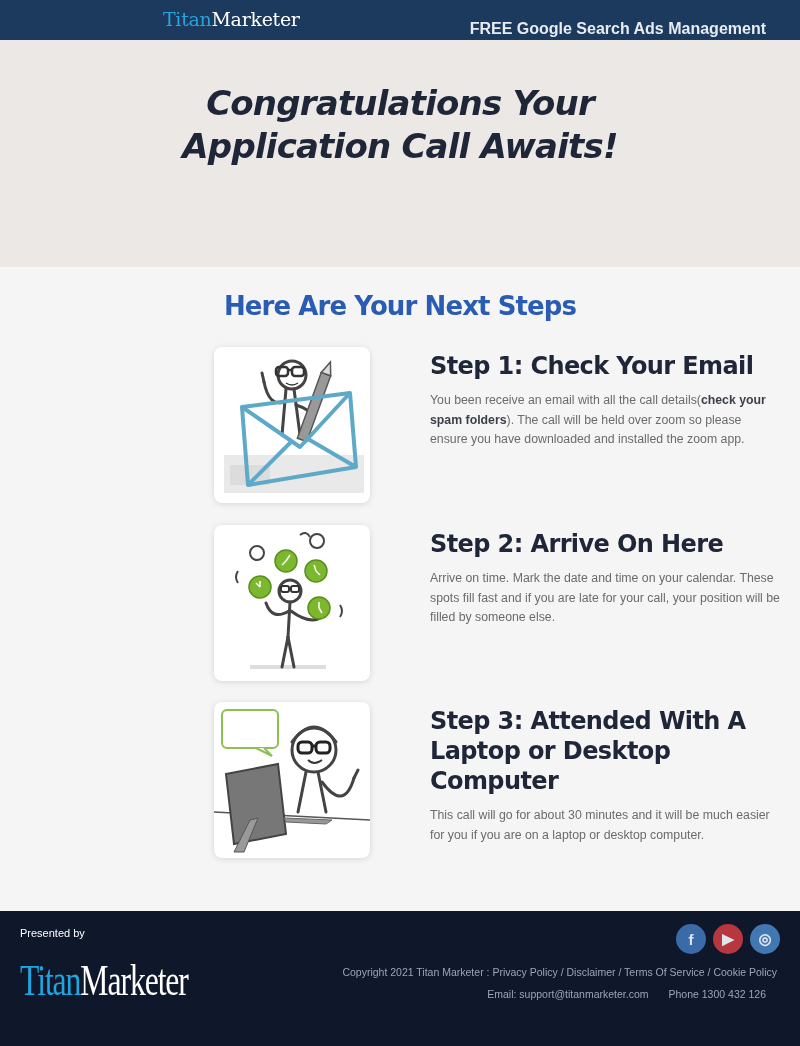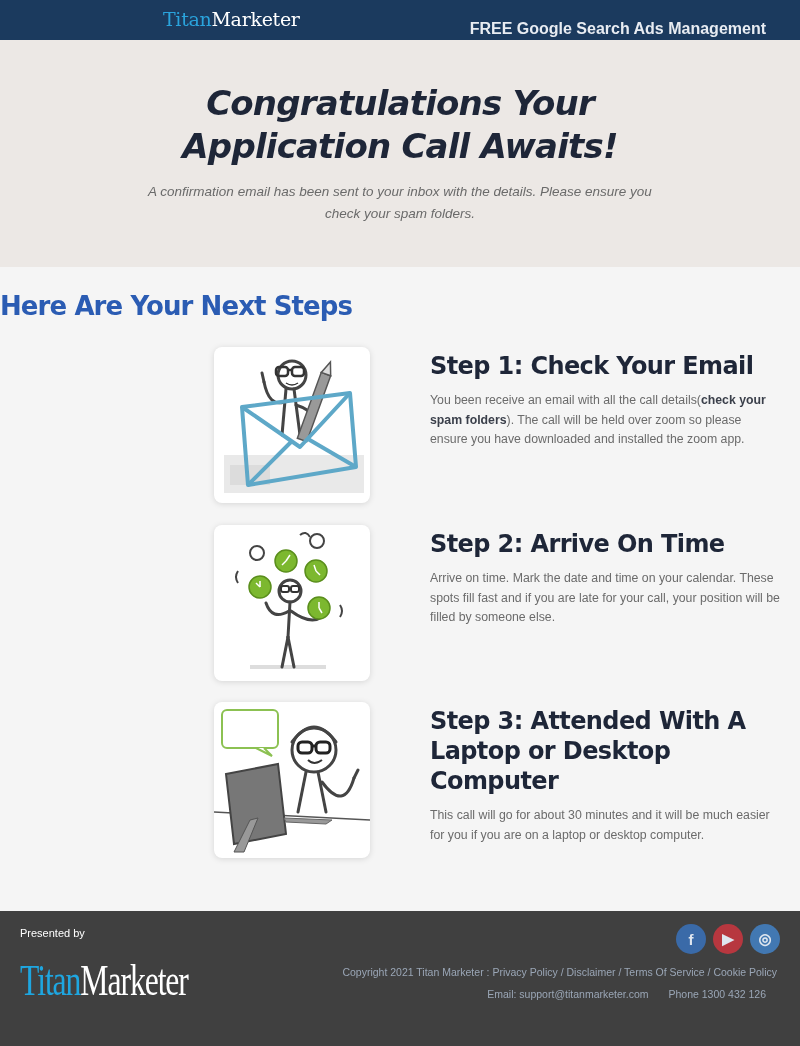--- a/index.html
+++ b/index.html
@@ -10,31 +10,31 @@
     .topbar .logo { position: absolute; left: 163px; top: 8px; font-family: "DejaVu Serif", serif; font-size: 19px; letter-spacing: -0.3px; }
     .topbar .logo .t1 { color: #2aa3dc; }
     .topbar .logo .t2 { color: #ffffff; }
     .topbar .tagline { position: absolute; right: 34px; top: 20px; color: #e8ecf2; font-weight: bold; font-size: 16px; }
 
     .hero { height: 227px; background: #ece8e5; text-align: center; padding-top: 42px; font-style: italic; }
     .hero h1 { font-family: "DejaVu Sans", sans-serif; font-weight: bold; font-size: 34px; line-height: 43px; color: #1e2638; letter-spacing: -0.8px; }
     .hero p { margin: 13px auto 0; width: 540px; font-size: 13.5px; line-height: 22px; color: #6a6a6a; }
 
     .steps-section { height: 644px; background: #f5f5f5; position: relative; }
-    .steps-section h2 { position: absolute; left: 0; right: 0; top: 24px; text-align: left; font-family: "DejaVu Sans", sans-serif; font-weight: bold; font-size: 26px; color: #2b5cb3; letter-spacing: -0.9px; }
+    .steps-section h2 { position: absolute; left: 0; right: 0; top: 24px; text-align: center; font-family: "DejaVu Sans", sans-serif; font-weight: bold; font-size: 26px; color: #2b5cb3; letter-spacing: -0.9px; }
 
     .step { position: absolute; left: 214px; width: 570px; }
     .step .card { position: absolute; left: 0; top: 0; width: 156px; height: 156px; background: #fff; border-radius: 8px; box-shadow: 0 1px 6px rgba(0,0,0,0.13); overflow: hidden; }
     .step .card svg { width: 156px; height: 156px; display: block; }
     .step .text { position: absolute; left: 216px; top: 4px; width: 350px; }
     .step h3 { font-family: "DejaVu Sans", sans-serif; font-weight: bold; font-size: 24px; line-height: 30px; color: #1e2638; letter-spacing: -0.6px; }
     .step p { margin-top: 10px; font-size: 12.3px; line-height: 19.5px; color: #6b6b6b; }
     .step p b { color: #3a3f4a; }
 
-    .footer { position: absolute; left: 0; top: 911px; width: 800px; height: 135px; background: #404040; }
+    .footer { position: absolute; left: 0; top: 911px; width: 800px; height: 135px; background: #0f172a; }
     .footer .presented { position: absolute; left: 20px; top: 16px; color: #ffffff; font-size: 11px; }
     .footer .flogo { position: absolute; left: 20px; top: 40px; font-family: "Liberation Serif", serif; font-size: 44px; transform: scaleX(0.72); transform-origin: left top; letter-spacing: -1.5px; line-height: 60px; }
     .footer .flogo .t1 { color: #1ea6e0; }
     .footer .flogo .t2 { color: #ffffff; }
     .socials { position: absolute; right: 20px; top: 13px; display: flex; gap: 7px; }
     .social { width: 30px; height: 30px; border-radius: 50%; display: flex; align-items: center; justify-content: center; color: #dfe6ef; font-weight: bold; font-size: 15px; }
     .social.fb { background: #3a6aa8; }
     .social.yt { background: #b7373f; }
     .social.ig { background: #4278b2; }
     .footer .links { position: absolute; right: 23px; top: 55px; font-size: 10.5px; color: #9aa6b6; white-space: nowrap; }
@@ -50,21 +50,20 @@
     <span class="t1">Titan</span><span class="t2">Marketer</span>
   </div>
   <div class="tagline">FREE Google Search Ads Management</div>
 </div>
 
 <div class="hero">
   <h1>
     <span>Congratulations Your</span><br>
     <span>Application Call Awaits!</span>
   </h1>
-  <p>A confirmation email has been sent to your inbox with the details. Please ensure you check your spam folders.</p>
 </div>
 
 <div class="steps-section">
   <h2>Here Are Your Next Steps</h2>
 
   <div class="step" style="top:80px;">
     <div class="card">
       <svg viewBox="0 0 156 156">
         <rect x="10" y="108" width="140" height="38" fill="#e9e9e9"></rect>
         <rect x="16" y="118" width="40" height="20" fill="#dcdcdc"></rect>
@@ -135,21 +134,21 @@
         <g stroke="#444" stroke-width="2" fill="#fff">
           <circle cx="43" cy="28" r="7"></circle>
           <circle cx="103" cy="16" r="7"></circle>
         </g>
         <path d="M86 10 Q92 5 96 12" stroke="#444" stroke-width="2" fill="none"></path>
         <path d="M24 46 Q20 52 24 58" stroke="#444" stroke-width="2" fill="none"></path>
         <path d="M126 80 Q130 86 126 92" stroke="#444" stroke-width="2" fill="none"></path>
       </svg>
     </div>
     <div class="text">
-      <h3>Step 2: Arrive On Time</h3>
+      <h3>Step 2: Arrive On Here</h3>
       <p>Arrive on time. Mark the date and time on your calendar. These spots fill fast and if you are late for your call, your position will be filled by someone else.</p>
     </div>
   </div>
 
   <div class="step" style="top:435px;">
     <div class="card">
       <svg viewBox="0 0 156 156">
         <rect x="8" y="8" width="56" height="38" rx="5" fill="#fff" stroke="#8cc152" stroke-width="2"></rect>
         <path d="M42 46 L58 54 L50 46" fill="#fff" stroke="#8cc152" stroke-width="2"></path>
         <line x1="0" y1="110" x2="156" y2="118" stroke="#555" stroke-width="1.5"></line>

